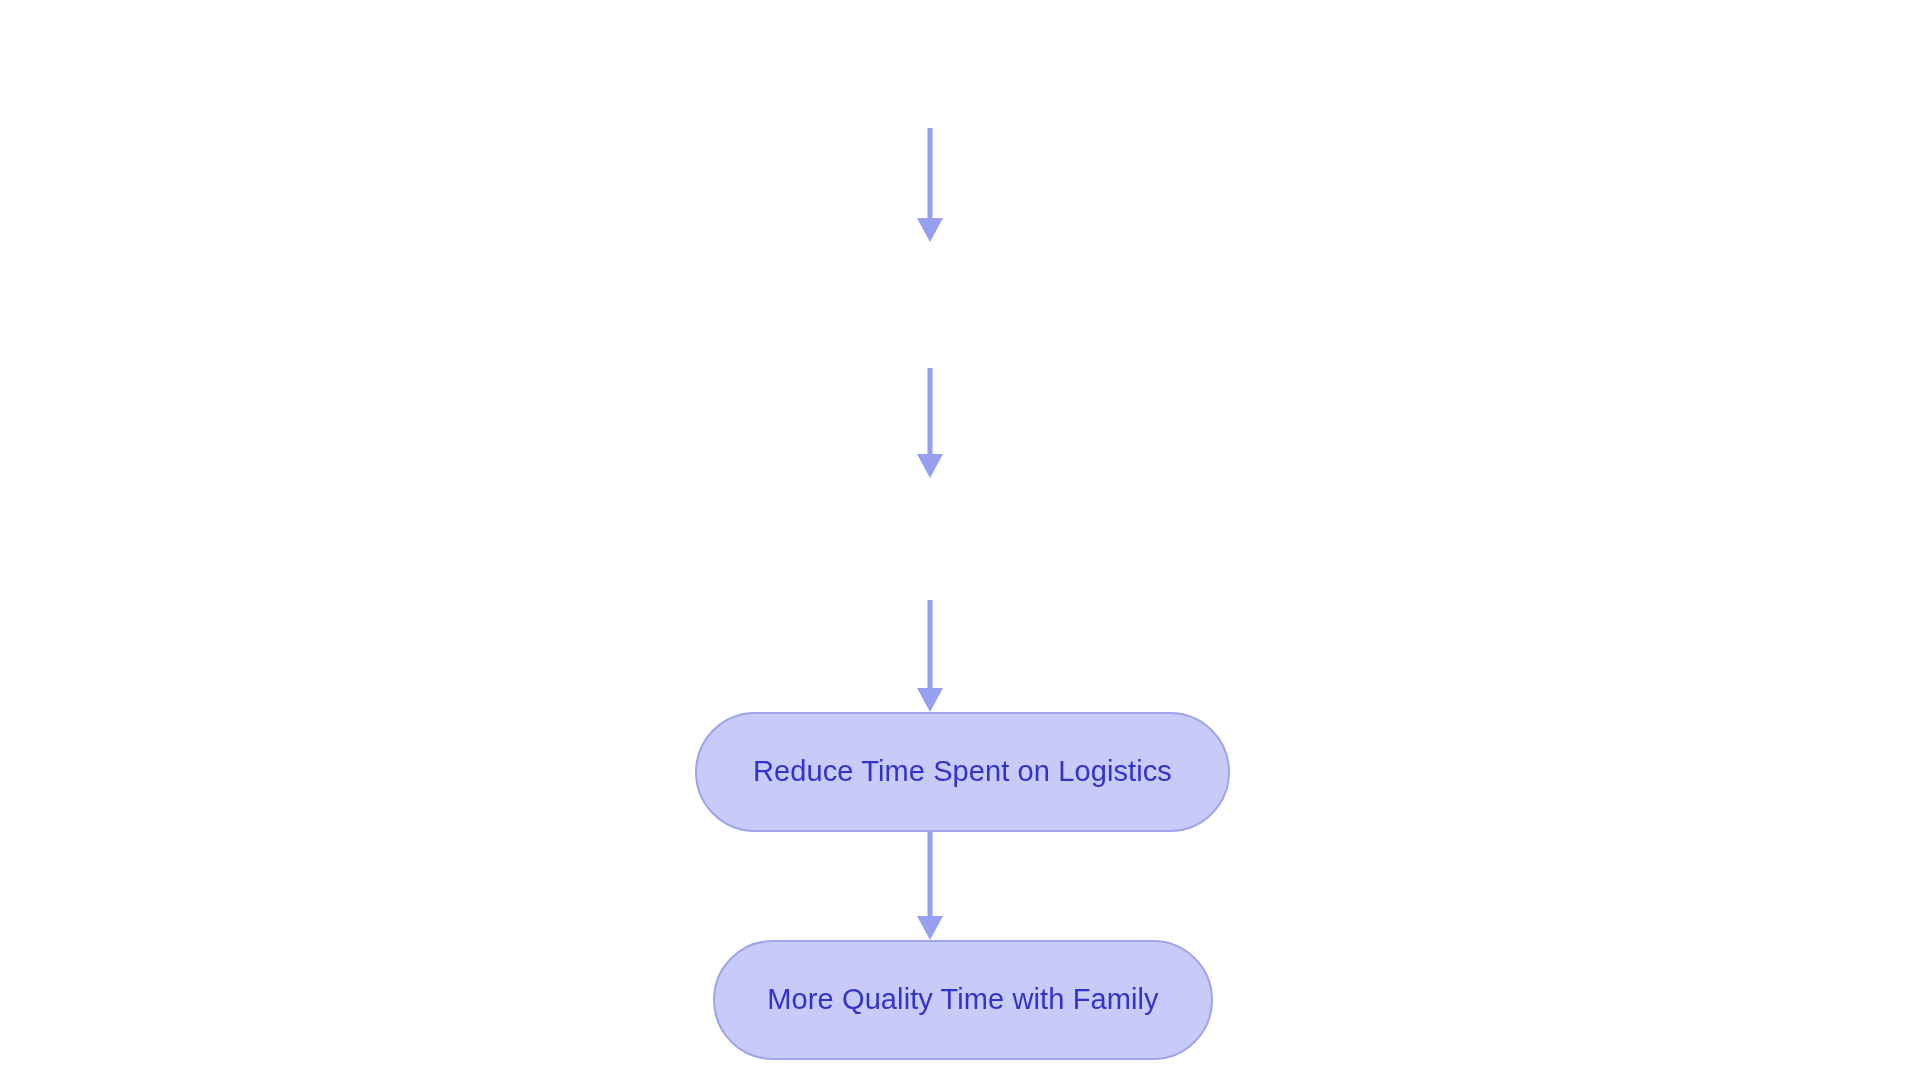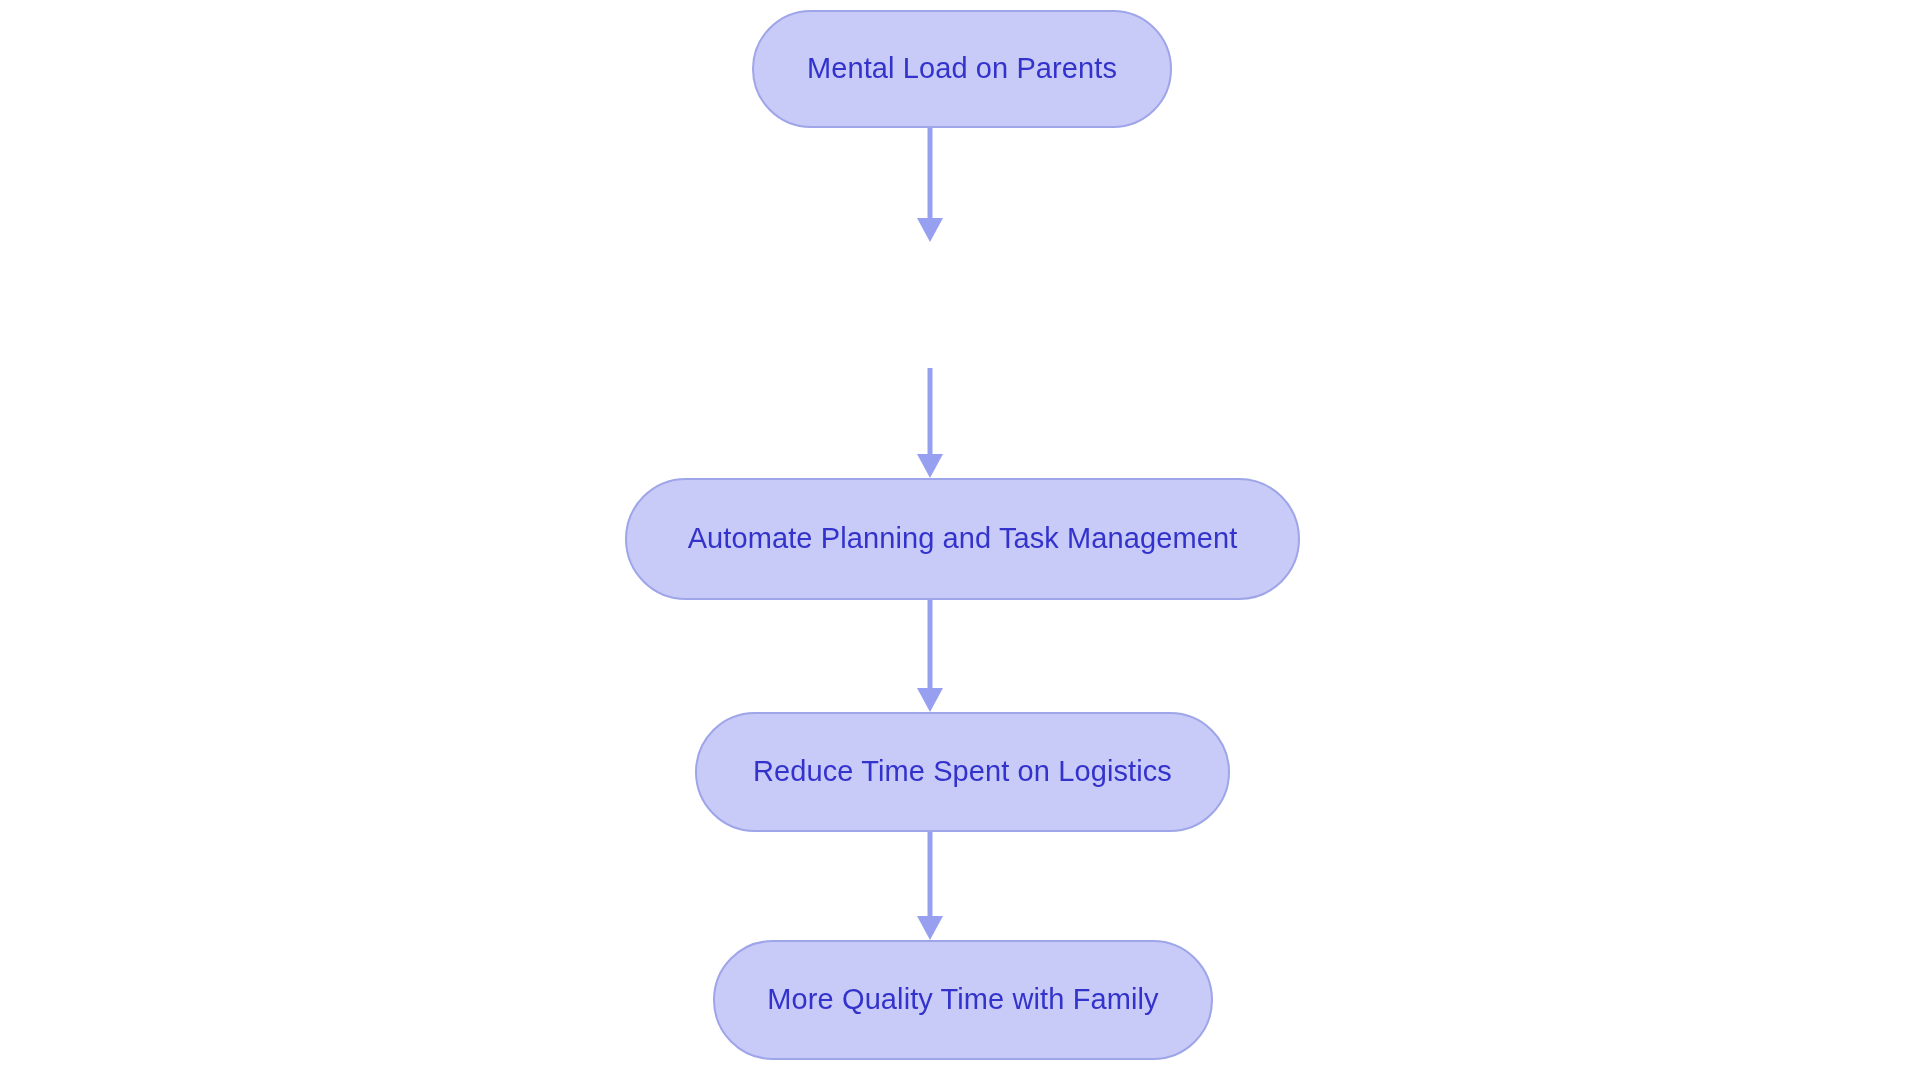--- a/index.html
+++ b/index.html
@@ -45,28 +45,22 @@
   .flow-edge svg {
     display: block;
     overflow: visible;
   }
 </style>
 </head>
 <body>
 
 <div id="flow-canvas" style="background: rgb(255, 255, 255);">
 
-  <div class="flow-node" style="left: 752px; top: 10px; width: 420px; height: 118px; background: rgb(200, 202, 248); border-color: rgb(158, 165, 232); color: rgb(51, 51, 204);">
-    <span>Mental Load on Parents</span>
-  </div>
 
 
-  <div class="flow-node" style="left: 625px; top: 478px; width: 675px; height: 122px; background: rgb(200, 202, 248); border-color: rgb(158, 165, 232); color: rgb(51, 51, 204);">
-    <span>Automate Planning and Task Management</span>
-  </div>
 
   <div class="flow-node" style="left: 713px; top: 940px; width: 500px; height: 120px; background: rgb(200, 202, 248); border-color: rgb(158, 165, 232); color: rgb(51, 51, 204);">
     <span>More Quality Time with Family</span>
   </div>
 
   <div class="flow-node" style="left: 695px; top: 712px; width: 535px; height: 120px; background: rgb(200, 202, 248); border-color: rgb(158, 165, 232); color: rgb(51, 51, 204);">
     <span>Reduce Time Spent on Logistics</span>
   </div>
 
   <div class="flow-edge" style="left: 917px; top: 128px; width: 26px; height: 114px;">

